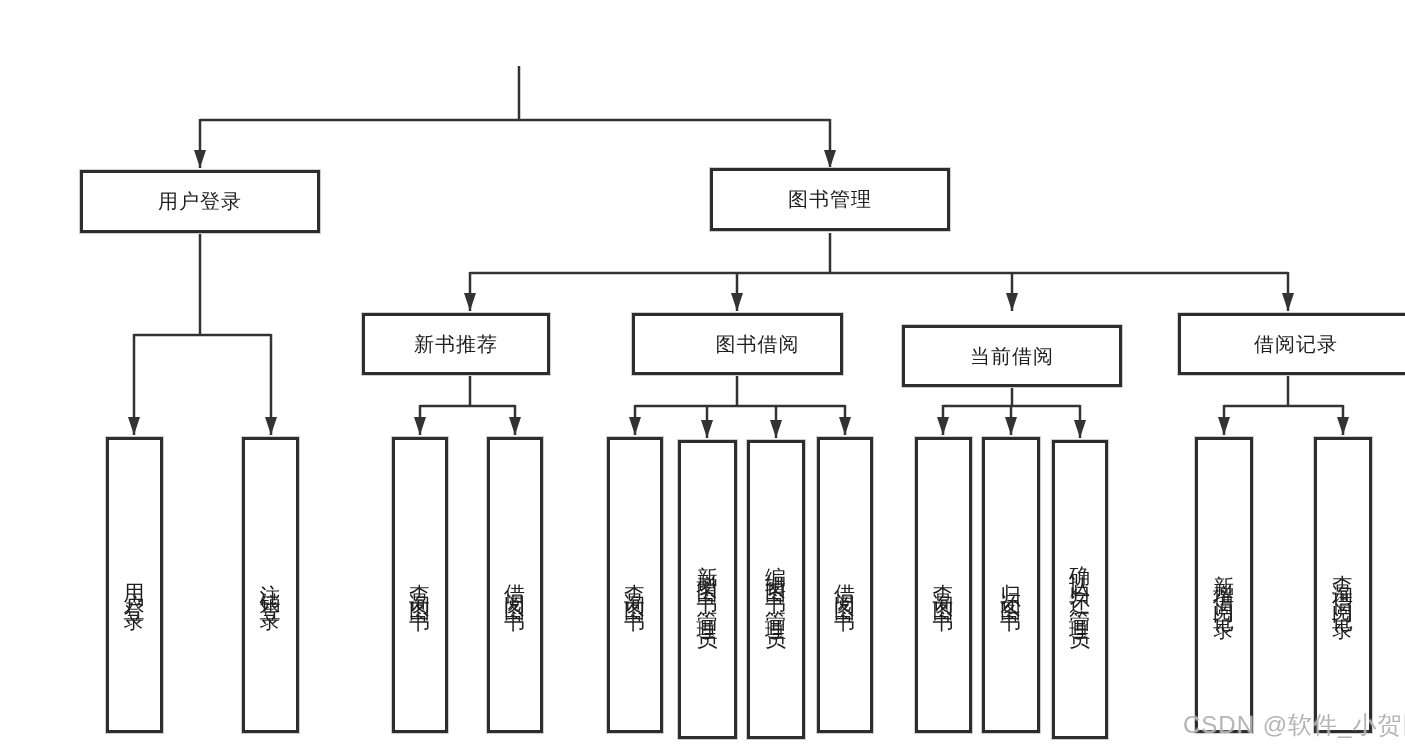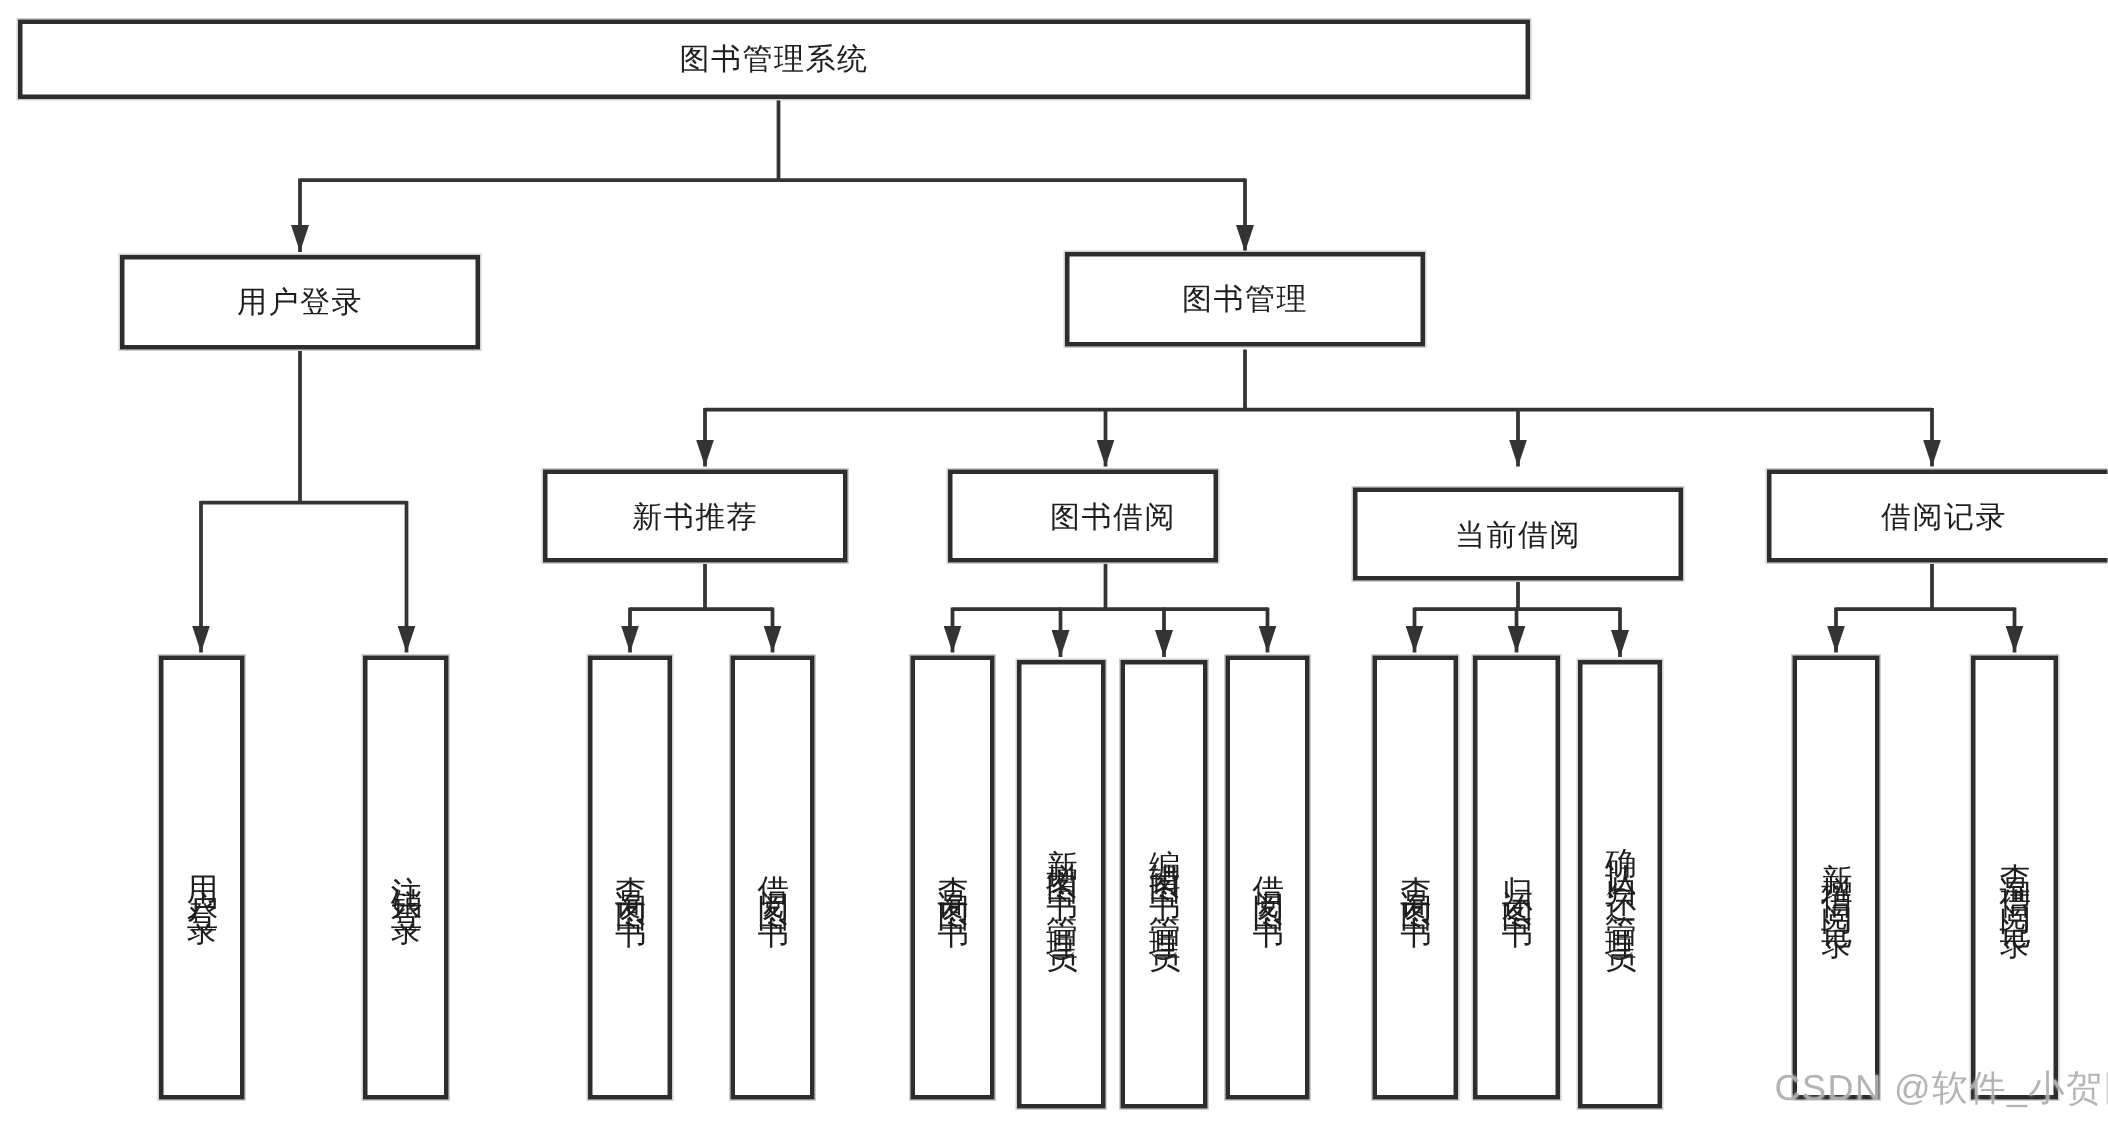--- a/index.html
+++ b/index.html
@@ -113,35 +113,32 @@
     <path class="connector" d="M943 405 V435" marker-end="url(#arrowhead)"></path>
     <path class="connector" d="M1011 405 V435" marker-end="url(#arrowhead)"></path>
     <path class="connector" d="M1080 405 V438" marker-end="url(#arrowhead)"></path>
 
     <path class="connector" d="M1288 375 V406"></path>
     <path class="connector" d="M1224 406 H1343"></path>
     <path class="connector" d="M1224 405 V435" marker-end="url(#arrowhead)"></path>
     <path class="connector" d="M1343 405 V435" marker-end="url(#arrowhead)"></path>
   </svg>
 
-  <div class="hbox" style="left:12px; top:13px; width:1008px; height:53px;">
-    <span>图书管理系统</span>
-  </div>
 
   <div class="hbox" style="left:80px; top:170px; width:240px; height:63px;">
     <span>用户登录</span>
   </div>
   <div class="hbox" style="left:710px; top:168px; width:240px; height:63px;">
     <span>图书管理</span>
   </div>
 
-  <div class="hbox" style="left:362px; top:313px; width:203px; height:62px;">
+  <div class="hbox" style="left:362px; top:313px; width:188px; height:62px;">
     <span>新书推荐</span>
   </div>
-  <div class="hbox" style="left:632px; top:313px; width:180px; height:62px;padding-left:40px;">
+  <div class="hbox" style="left:632px; top:313px; width:211px; height:62px;padding-left:40px;">
     <span>图书借阅</span>
   </div>
   <div class="hbox" style="left:902px; top:325px; width:220px; height:62px;">
     <span>当前借阅</span>
   </div>
   <div class="hbox" style="left:1178px; top:313px; width:236px; height:62px;">
     <span>借阅记录</span>
   </div>
 
   <div class="vbox" style="left:106px; top:437px; width:57px; height:296px;">

